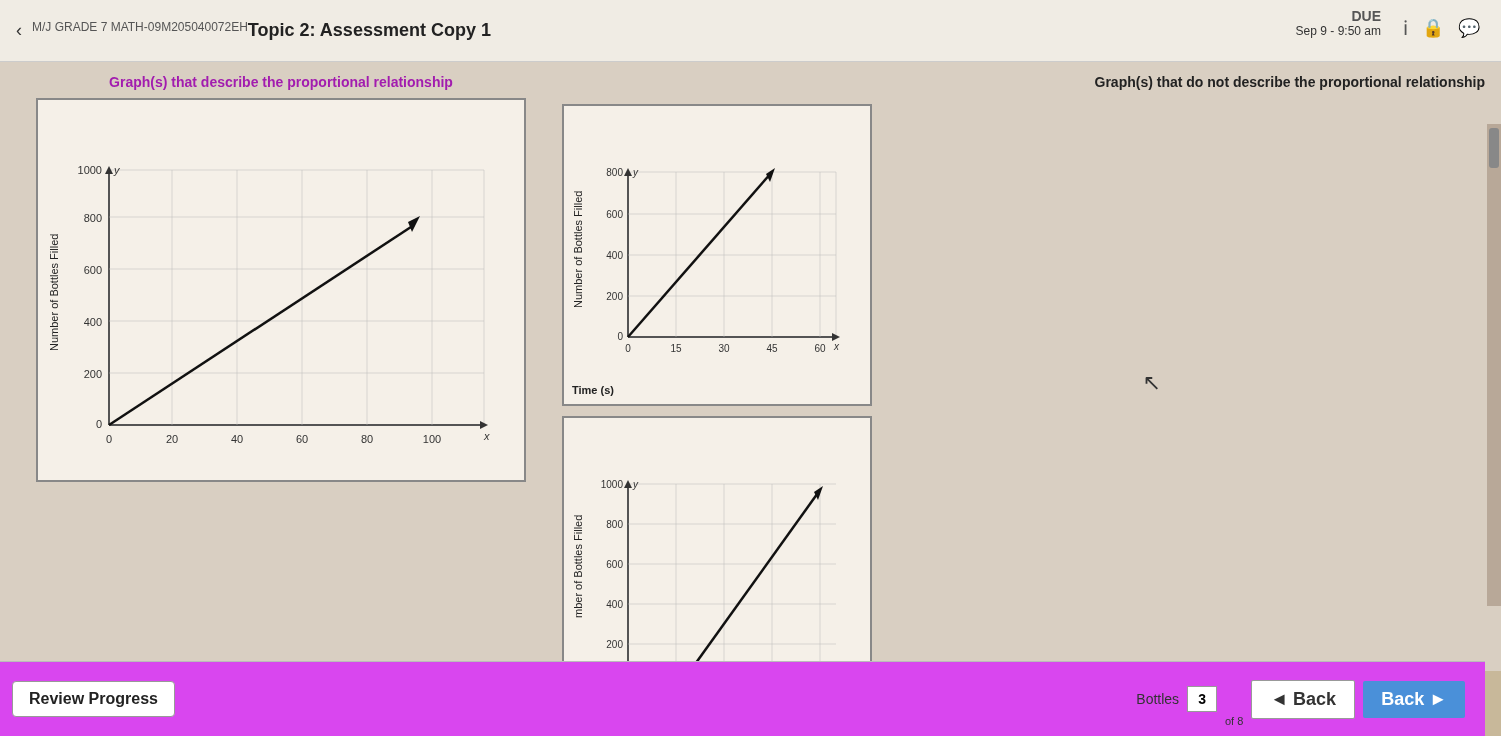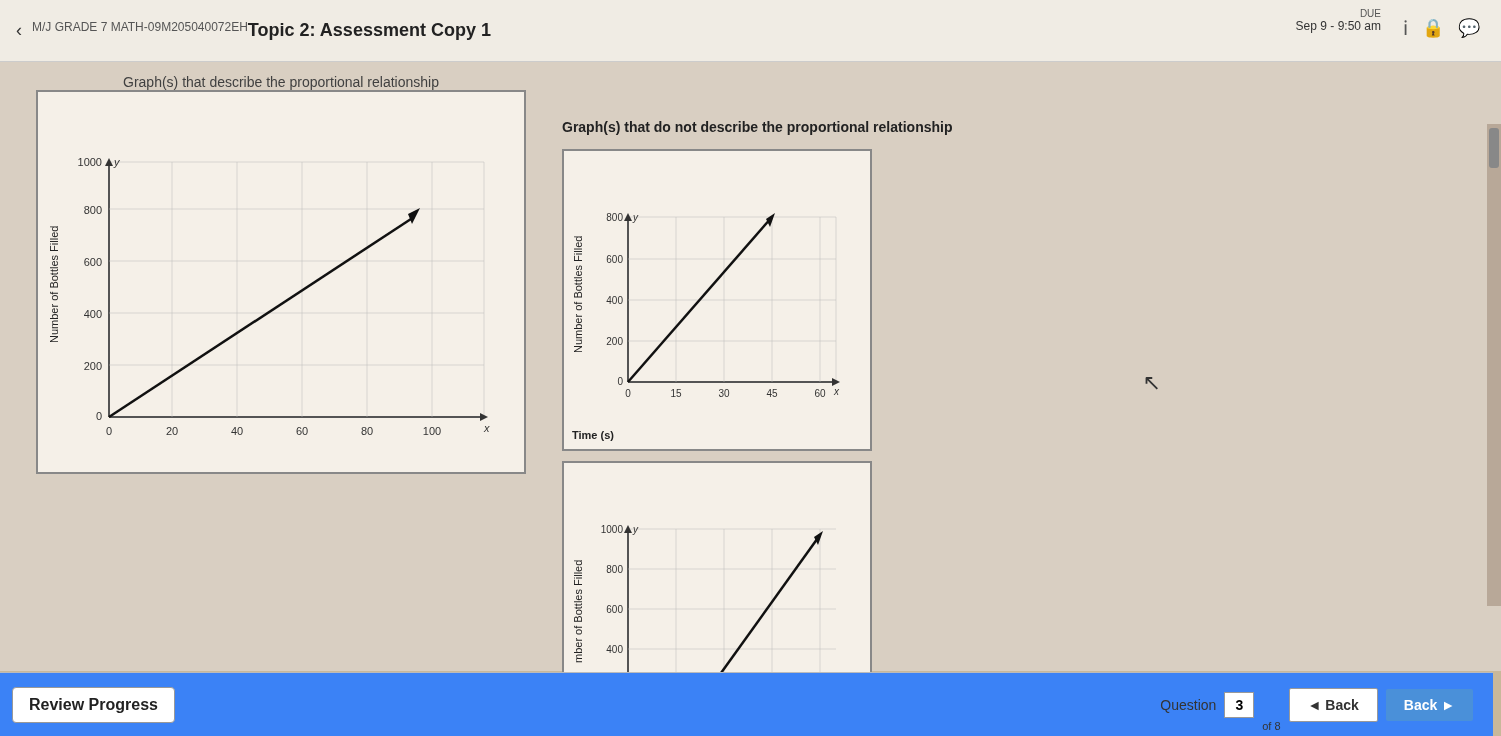--- a/index.html
+++ b/index.html
@@ -42,23 +42,23 @@
       font-weight: bold;
       color: #222;
     }
     .header-right {
       position: absolute;
       right: 120px;
       top: 8px;
       text-align: right;
     }
     .due-label {
-      font-size: 10px;
+      font-size: 14px;
       color: #555;
-      font-weight: normal;
+      font-weight: bold;
     }
     .due-date {
       font-size: 12px;
       color: #333;
     }
     .header-icons {
       position: absolute;
       right: 20px;
       top: 14px;
       display: flex;
@@ -82,22 +82,23 @@
 
     
     .left-panel {
       flex: 0 0 530px;
       display: flex;
       flex-direction: column;
       align-items: center;
     }
     .panel-title {
       font-size: 14px;
-      font-weight: normal;
-      color: #404040;
+      font-weight: bold;
+      color: #a21caf;
+      margin-bottom: 8px;
       text-align: center;
     }
     .graph-container {
       background: #f5f0e8;
       border: 2px solid #888;
       padding: 14px 16px 10px 10px;
       width: 490px;
     }
     .graph-wrapper {
       display: flex;
@@ -134,37 +135,36 @@
     .right-panel {
       flex: 1;
       display: flex;
       flex-direction: column;
       gap: 10px;
     }
     .right-panel-title {
       font-size: 14px;
       font-weight: bold;
       color: #222;
-      text-align: left;
+      text-align: right;
       margin-bottom: 4px;
-      margin-top: 45px;
     }
 
     .graph-container-small {
       background: #f5f0e8;
       border: 2px solid #888;
       padding: 10px 14px 8px 8px;
     }
 
     
     .bottom-bar {
       position: absolute;
-      bottom: 0; left: 0; right: 8px;
-      height: 64px;
-      background: #3b82f6;
+      bottom: 0; left: 0; right: 16px;
+      height: 75px;
+      background: #d946ef;
       display: flex;
       align-items: center;
       border-top: 1px solid #bbb;
     }
     .review-progress-btn {
       margin-left: 12px;
       background: white;
       border: 1px solid #999;
       border-radius: 4px;
       padding: 8px 16px;
@@ -194,21 +194,21 @@
     .of-label {
       font-size: 11px;
       color: #333;
       margin-top: 43px;
     }
     .nav-btn {
       background: #4a90d9;
       color: white;
       border: none;
       padding: 8px 18px;
-      font-size: 14px;
+      font-size: 18px;
       font-weight: bold;
       cursor: pointer;
       border-radius: 2px;
     }
     .nav-btn.back {
       background: white;
       color: #333;
       border: 1px solid #999;
     }
 
@@ -423,21 +423,21 @@
   <div class="scroll-indicator">
     <div class="scroll-thumb"></div>
   </div>
 
 </div>
 
 <div class="bottom-bar">
   <button class="review-progress-btn">Review Progress</button>
 
   <div class="question-nav">
-    <span class="question-label">Question</span>
+    <span class="question-label">Bottles</span>
     <span class="question-num">3</span>
     <span class="of-label">of 8</span>
     <button class="nav-btn back">◄ Back</button>
     <button class="nav-btn">Back ►</button>
   </div>
 </div>
 
 <div class="cursor-arrow">↖</div>
 
 </body></html>

